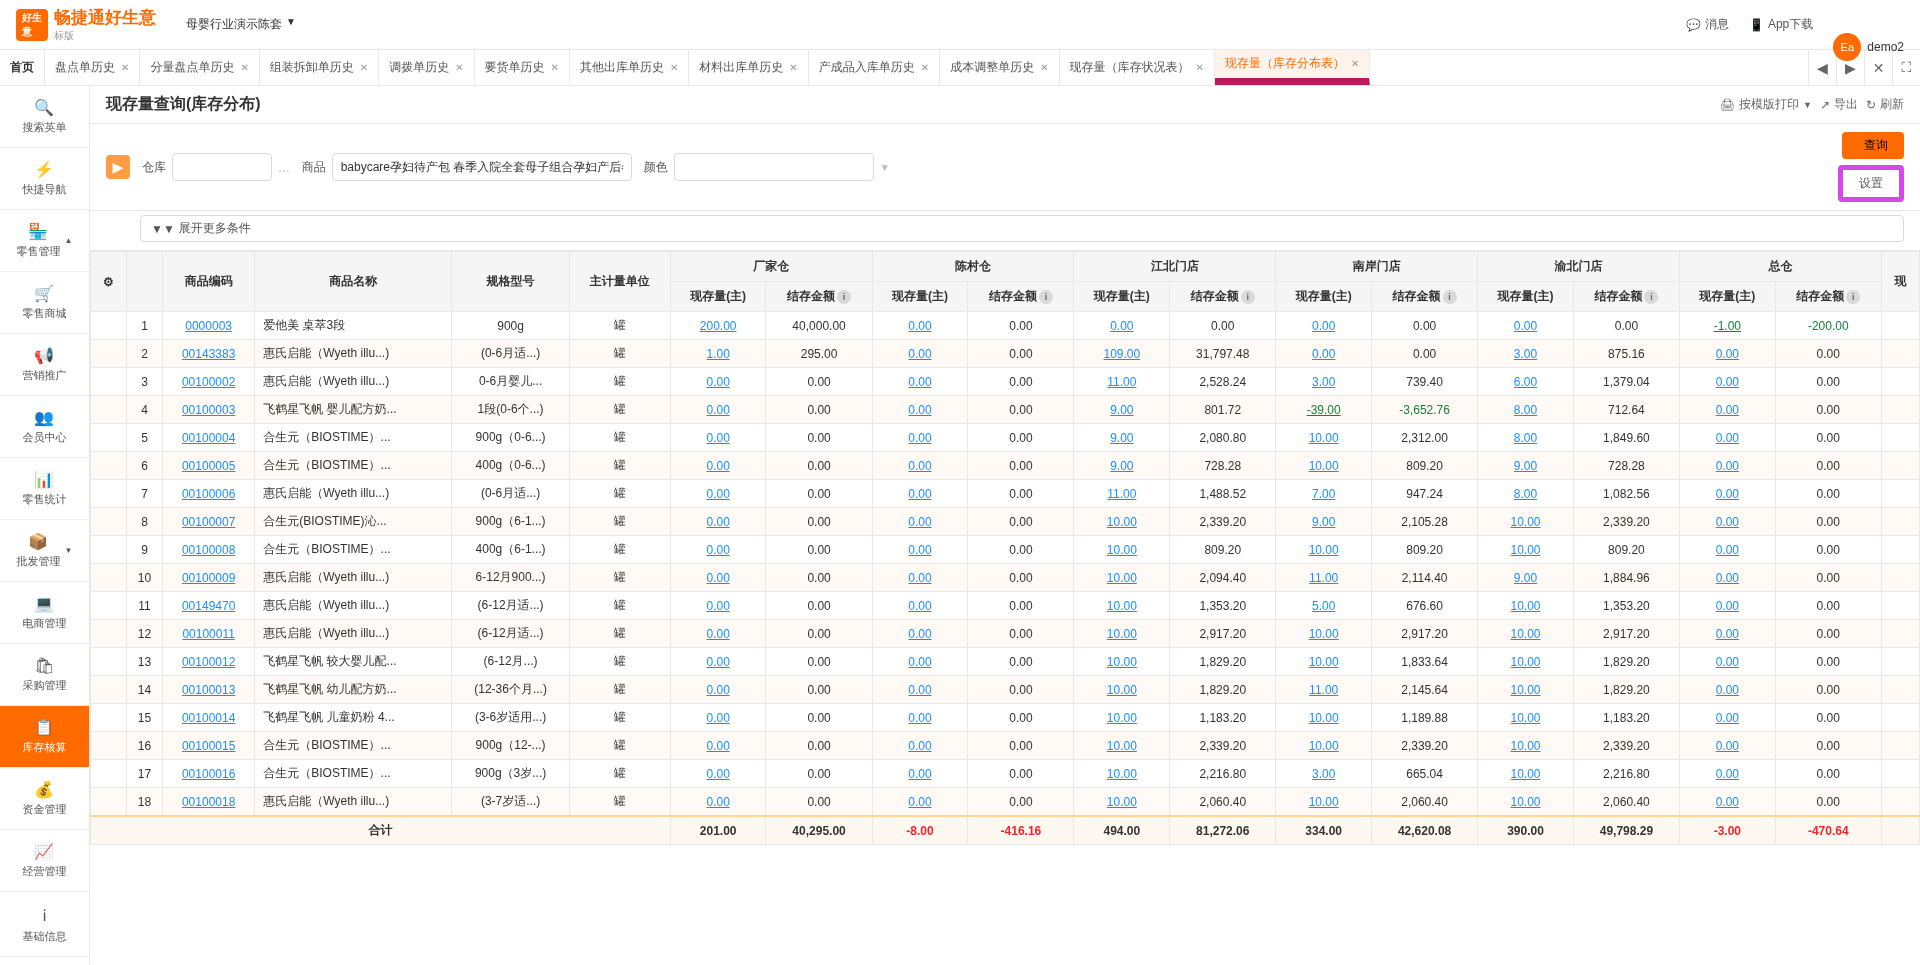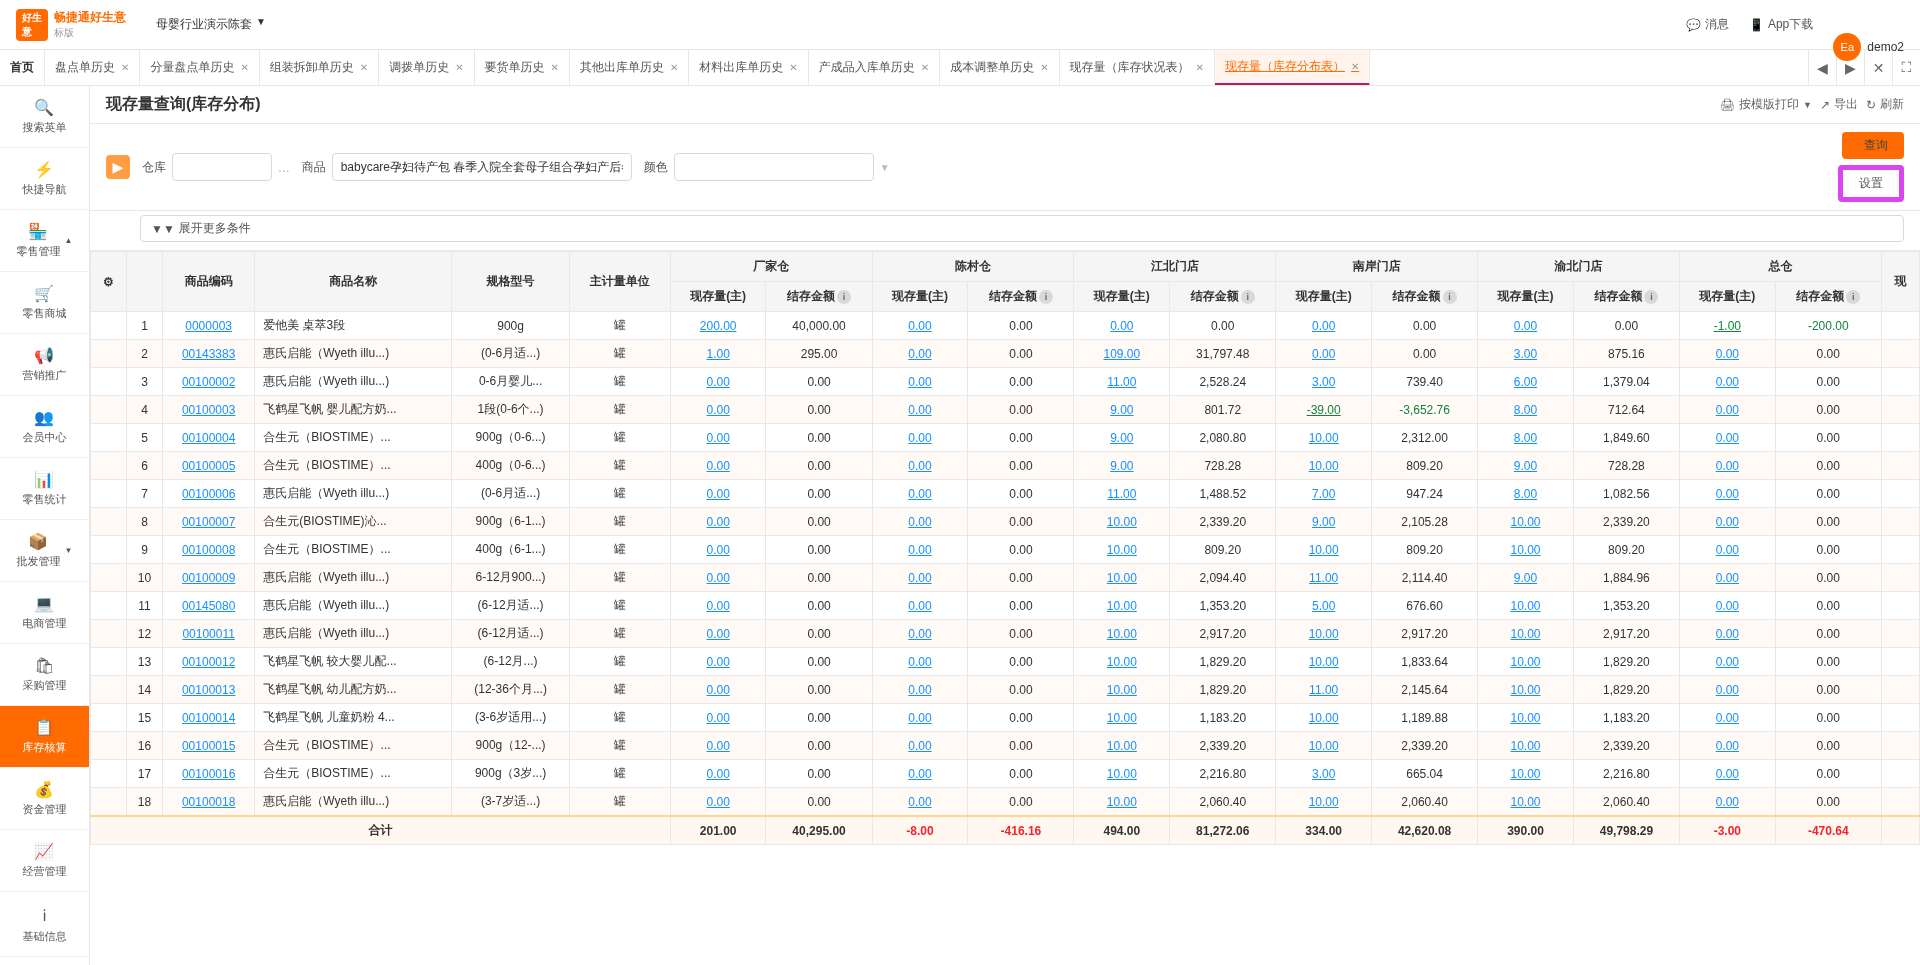--- a/index.html
+++ b/index.html
@@ -10,21 +10,21 @@
     .logo-area { display: flex; align-items: center; gap: 6px; margin-right: 20px; }
     .logo-icon { width: 32px; height: 32px; background: #ff6b00; border-radius: 4px; display: flex; align-items: center; justify-content: center; color: #fff; font-size: 10px; font-weight: bold; }
     .top-right { margin-left: auto; display: flex; align-items: center; gap: 20px; }
     .top-right-item { display: flex; align-items: center; gap: 4px; cursor: pointer; color: #555; font-size: 12px; }
     .avatar { width: 28px; height: 28px; border-radius: 50%; background: #ff6b00; display: flex; align-items: center; justify-content: center; color: #fff; font-size: 11px; }
 
     
     .nav-tabs { background: #fff; display: flex; align-items: center; border-bottom: 1px solid #e8e8e8; height: 36px; overflow: hidden; }
     .nav-tab { display: flex; align-items: center; padding: 0 10px; height: 36px; border-right: 1px solid #e8e8e8; font-size: 12px; cursor: pointer; white-space: nowrap; color: #555; flex-shrink: 0; }
     .nav-tab.home { background: #fff; color: #333; font-weight: bold; }
-    .nav-tab.active { background: #fff3ec; color: #ff6b00; border-bottom: 3px solid #be185d; text-decoration: underline; }
+    .nav-tab.active { background: #fff3ec; color: #ff6b00; border-bottom: 8px solid #be185d; }
     .nav-tab .close-x { margin-left: 6px; color: #999; font-size: 10px; }
     .nav-arrows { display: flex; align-items: center; margin-left: auto; }
     .nav-arrow-btn { width: 28px; height: 36px; display: flex; align-items: center; justify-content: center; cursor: pointer; border-left: 1px solid #e8e8e8; color: #666; font-size: 14px; }
 
     
     .layout { display: flex; height: calc(965px - 86px); }
     .sidebar { width: 90px; background: #fff; border-right: 1px solid #e8e8e8; display: flex; flex-direction: column; overflow-y: auto; }
     .sidebar-item { padding: 12px 8px; text-align: center; cursor: pointer; font-size: 11px; color: #555; border-bottom: 1px solid #f0f0f0; }
     .sidebar-item.active { background: #ff6b00; color: #fff; }
     .sidebar-item .icon { font-size: 16px; margin-bottom: 3px; }
@@ -42,21 +42,21 @@
     
     .filter-bar { background: #fff; padding: 8px 16px; border-bottom: 1px solid #e8e8e8; display: flex; align-items: center; gap: 12px; flex-wrap: wrap; }
     .filter-toggle-btn { width: 24px; height: 24px; background: #ff9c44; border-radius: 4px; display: flex; align-items: center; justify-content: center; color: #fff; cursor: pointer; font-size: 14px; flex-shrink: 0; }
     .filter-group { display: flex; align-items: center; gap: 6px; }
     .filter-label { font-size: 12px; color: #555; white-space: nowrap; }
     .filter-input { border: 1px solid #d9d9d9; border-radius: 4px; padding: 4px 8px; font-size: 12px; color: #333; height: 28px; min-width: 80px; }
     .filter-input-wide { min-width: 300px; }
     .filter-dots { color: #bbb; cursor: pointer; font-size: 14px; }
     .expand-btn { display: flex; align-items: center; gap: 4px; font-size: 12px; color: #555; cursor: pointer; border: 1px solid #d9d9d9; border-radius: 4px; padding: 4px 10px; background: #fff; }
     .action-btn { padding: 5px 16px; border-radius: 4px; font-size: 12px; cursor: pointer; border: none; }
-    .btn-query { background: #ff6b00; color: #404040; padding-left: 22px; }
+    .btn-query { background: #ff6b00; color: #000000; padding-left: 22px; }
     .btn-setting { background: #fff; color: #555; border: 5px solid #d946ef; margin-top: 2px; }
     
     
     .table-area { flex: 1; overflow: auto; background: #fff; margin: 0; }
     table { width: 100%; border-collapse: collapse; font-size: 12px; }
     thead th { background: #f5f5f5; border: 1px solid #e8e8e8; padding: 6px 8px; text-align: center; font-weight: 600; color: #333; white-space: nowrap; position: sticky; top: 0; z-index: 10; }
     tbody td { border: 1px solid #e8e8e8; padding: 5px 8px; text-align: center; color: #333; white-space: nowrap; }
     tbody tr.highlight { background: #fffaf5; }
     .col-settings { width: 36px; }
     .col-no { width: 36px; }
@@ -72,21 +72,21 @@
 
     .info-icon { display: inline-flex; align-items: center; justify-content: center; width: 14px; height: 14px; border-radius: 50%; background: #d9d9d9; color: #666; font-size: 9px; cursor: pointer; margin-left: 2px; }
   </style>
 </head>
 <body>
 
 <div class="top-bar">
   <div class="logo-area">
     <div class="logo-icon">好生<br>意</div>
     <div>
-      <div style="font-size:12px;font-weight:bold;color:#ff6b00;">畅捷通好生意</div>
+      <div style="font-size:17px;font-weight:bold;color:#ff6b00;">畅捷通好生意</div>
       <div style="font-size:10px;color:#999;">标版</div>
     </div>
   </div>
   <div style="display:flex;align-items:flex-start;gap:4px;margin-left:10px;cursor:pointer;">
     <span>母婴行业演示陈套</span>
     <span style="font-size:10px;">▼</span>
   </div>
   <div class="top-right">
     <div class="top-right-item">
       <span>💬</span>
@@ -485,21 +485,21 @@
     <td class="">2,114.40</td>
     <td class="link-val">9.00</td>
     <td>1,884.96</td>
     <td class="link-val ">0.00</td>
     <td class="">0.00</td>
     <td></td>
   </tr>
             <tr>
     <td></td>
     <td>11</td>
-    <td class="link-val">00145080</td>
+    <td class="link-val">00149470</td>
     <td style="text-align:left;max-width:160px;overflow:hidden;text-overflow:ellipsis;">惠氏启能（Wyeth illu...)</td>
     <td style="max-width:100px;overflow:hidden;text-overflow:ellipsis;">(6-12月适...)</td>
     <td>罐</td>
     <td class="link-val">0.00</td>
     <td>0.00</td>
     <td class="link-val">0.00</td>
     <td>0.00</td>
     <td class="link-val">10.00</td>
     <td>1,353.20</td>
     <td class="link-val ">5.00</td>

